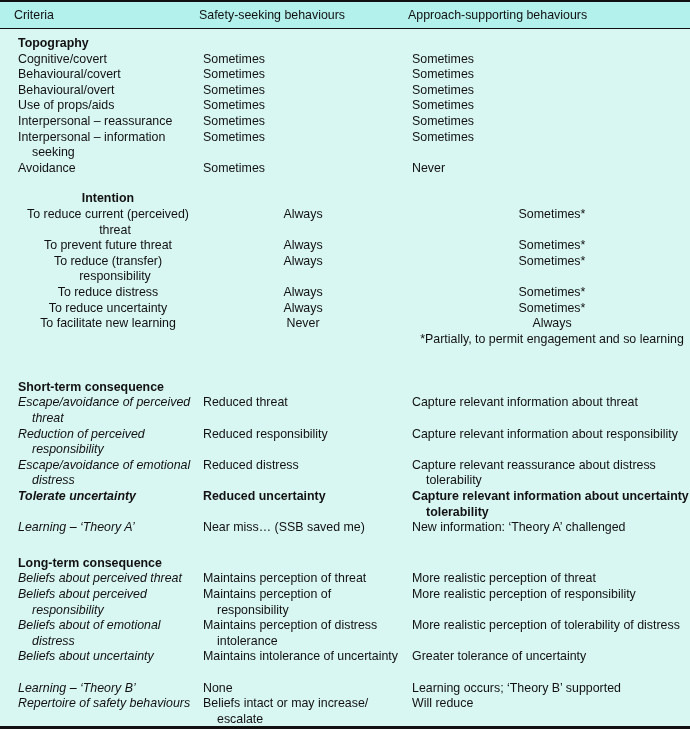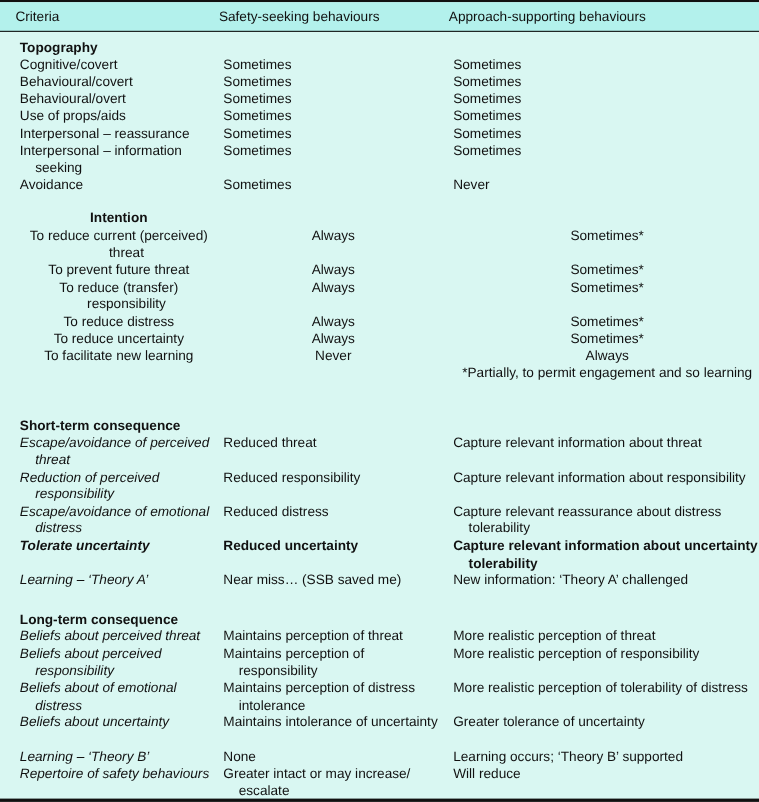--- a/index.html
+++ b/index.html
@@ -173,21 +173,21 @@
           <span class="cell c2">Maintains intolerance of uncertainty</span>
           <span class="cell c3">Greater tolerance of uncertainty</span>
         </div>
         <div class="row" style="height: 15.6px;">
           <span class="cell c1 ital">Learning – ‘Theory B’</span>
           <span class="cell c2">None</span>
           <span class="cell c3">Learning occurs; ‘Theory B’ supported</span>
         </div>
         <div class="row" style="height: 31.2px;">
           <span class="cell c1 ital">Repertoire of safety behaviours</span>
-          <span class="cell c2">Greater intact or may increase/ escalate</span>
+          <span class="cell c2">Beliefs intact or may increase/ escalate</span>
           <span class="cell c3">Will reduce</span>
         </div>
         <div class="row" style="height: 15.6px; padding-left: 36px;">
           <span class="cell c1 ital">Interference in everyday life</span>
           <span class="cell c2">Remains</span>
           <span class="cell c3">Reduces as need to rely on SSBs decreases</span>
         </div>
       </div>
     </div>
 

